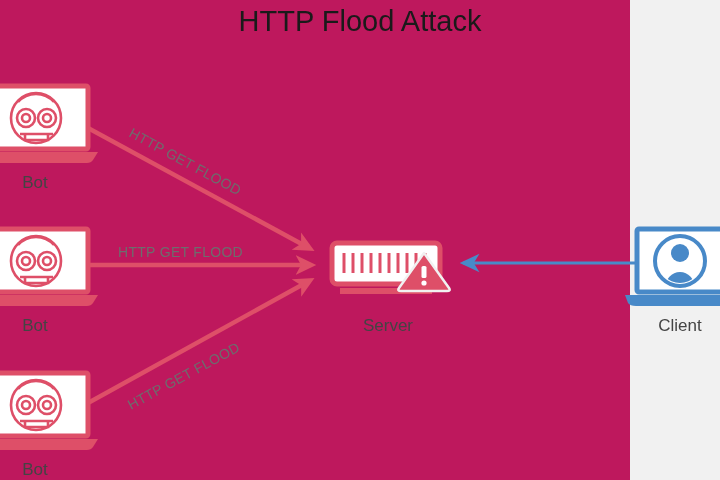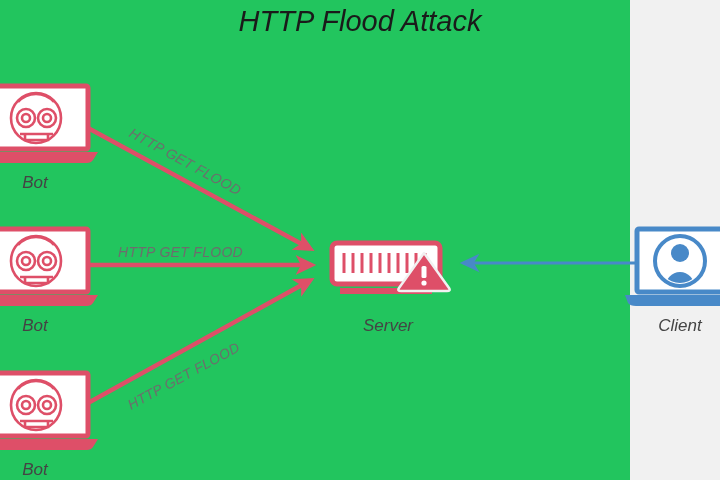--- a/index.html
+++ b/index.html
@@ -11,22 +11,21 @@
     width: 720px;
     height: 480px;
     background: #f1f1f1;
     font-family: "Liberation Sans", sans-serif;
     overflow: hidden;
   }
   #stage {
     position: relative;
     width: 630px;
     height: 480px;
-    background: #22c55e;
-    font-style: italic;
+    background: #be185d;
   }
   #diagram-svg {
     position: absolute;
     left: 0;
     top: 0;
     width: 720px;
     height: 480px;
     display: block;
   }
   .title-text {

